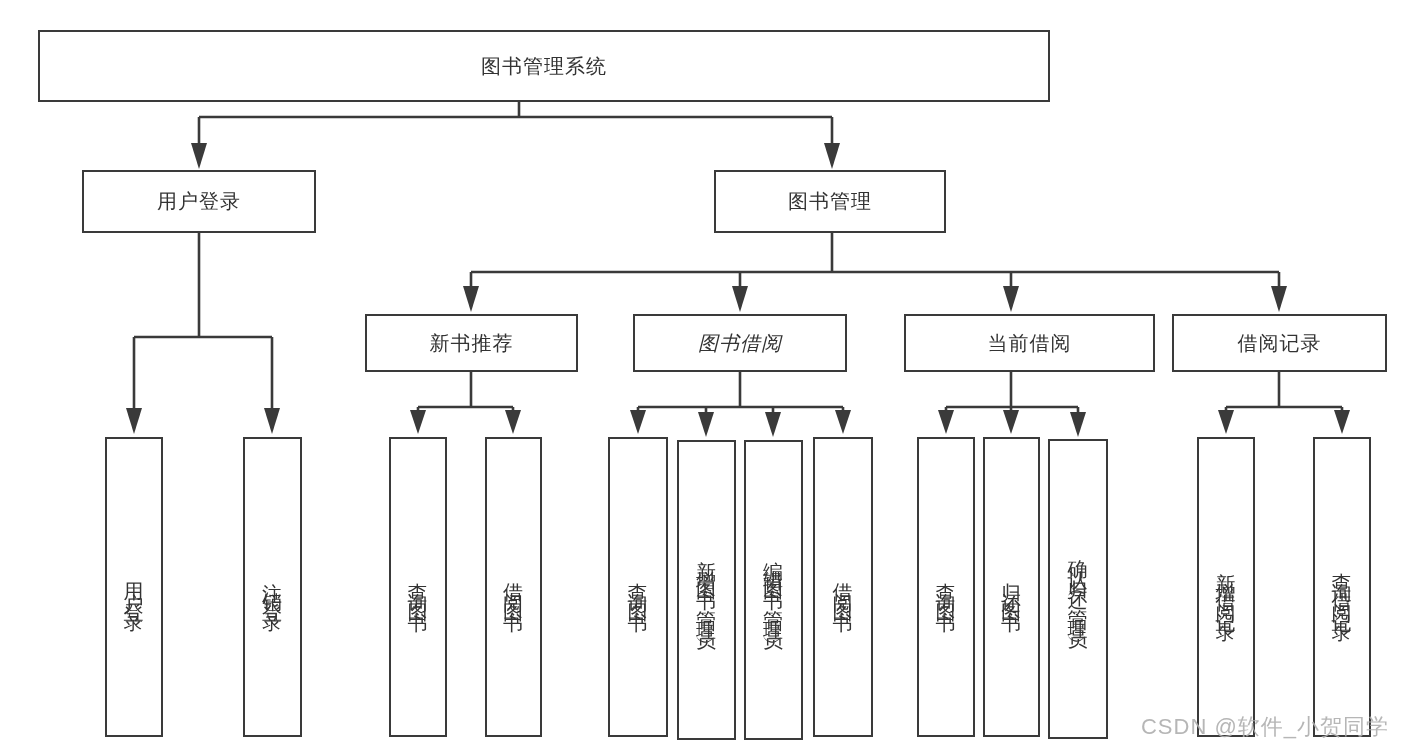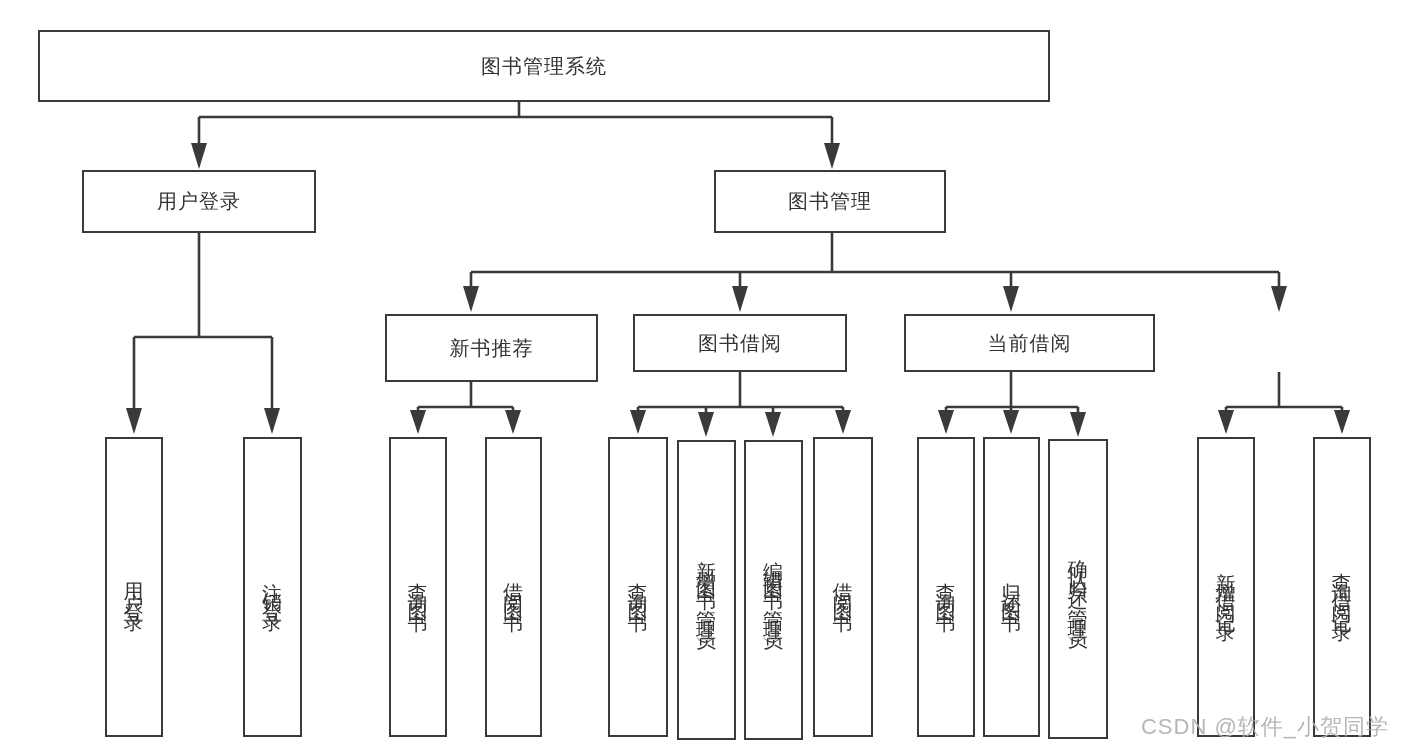--- a/index.html
+++ b/index.html
@@ -145,29 +145,32 @@
     <span>图书管理系统</span>
   </div>
 
   <div class="hbox" style="left:82px; top:170px; width:234px; height:63px;">
     <span>用户登录</span>
   </div>
   <div class="hbox" style="left:714px; top:170px; width:232px; height:63px;">
     <span>图书管理</span>
   </div>
 
-  <div class="hbox" style="left:365px; top:314px; width:213px; height:68px;margin-left:20px;">
+  <div class="hbox" style="left:365px; top:314px; width:213px; height:58px;">
     <span>新书推荐</span>
   </div>
-  <div class="hbox" style="left:633px; top:314px; width:214px; height:58px;">
+  <div class="hbox" style="left:633px; top:314px; width:214px; height:58px;font-style:italic;">
     <span>图书借阅</span>
   </div>
   <div class="hbox" style="left:904px; top:314px; width:251px; height:58px;">
     <span>当前借阅</span>
   </div>
+  <div class="hbox" style="left:1172px; top:314px; width:215px; height:58px;">
+    <span>借阅记录</span>
+  </div>
 
   <div class="vbox" style="left:105px; width:58px;">
     <span class="vtext">用户登录</span>
   </div>
   <div class="vbox" style="left:243px; width:59px;">
     <span class="vtext">注销登录</span>
   </div>
 
   <div class="vbox" style="left:389px; width:58px;">
     <span class="vtext">查询图书</span>

